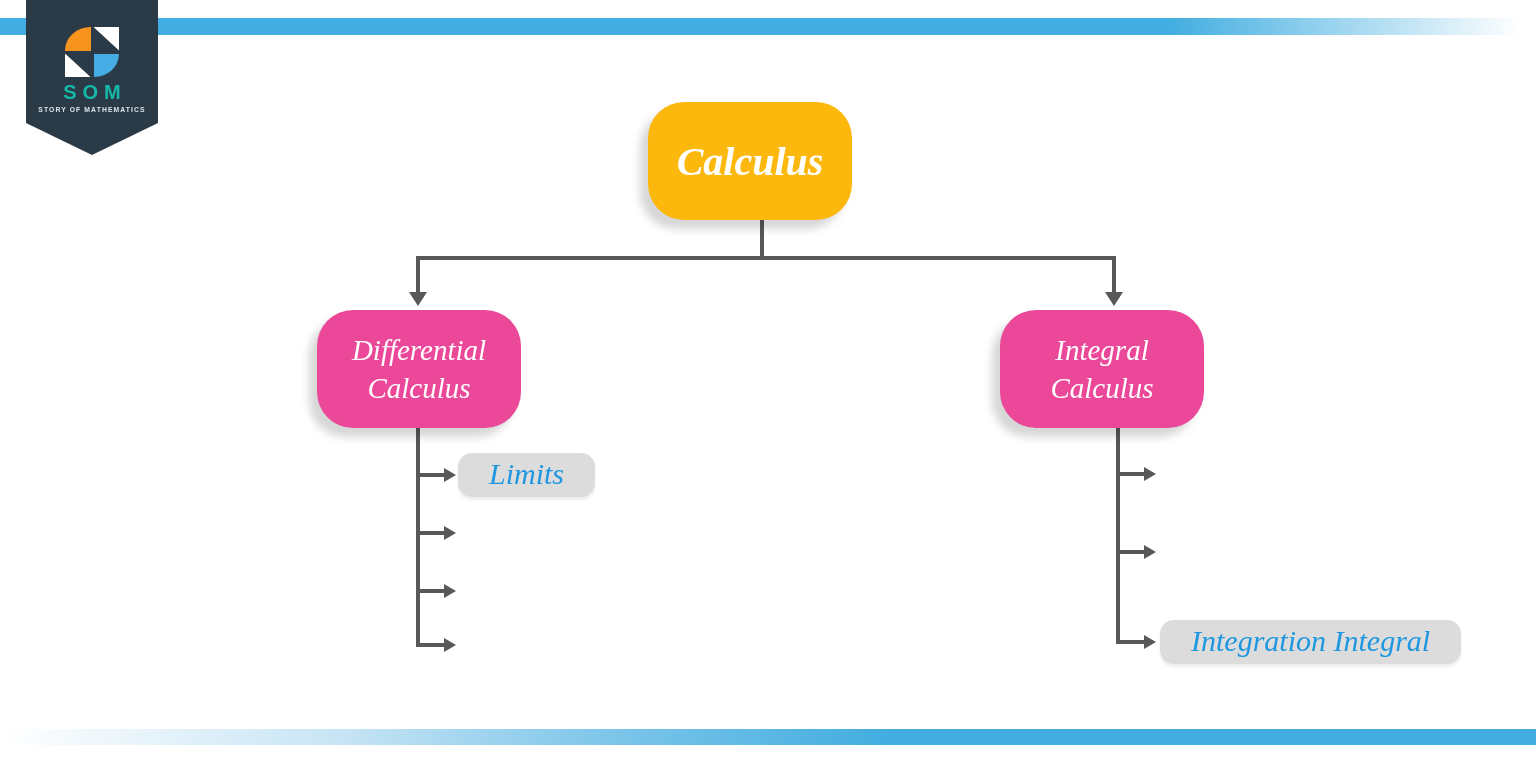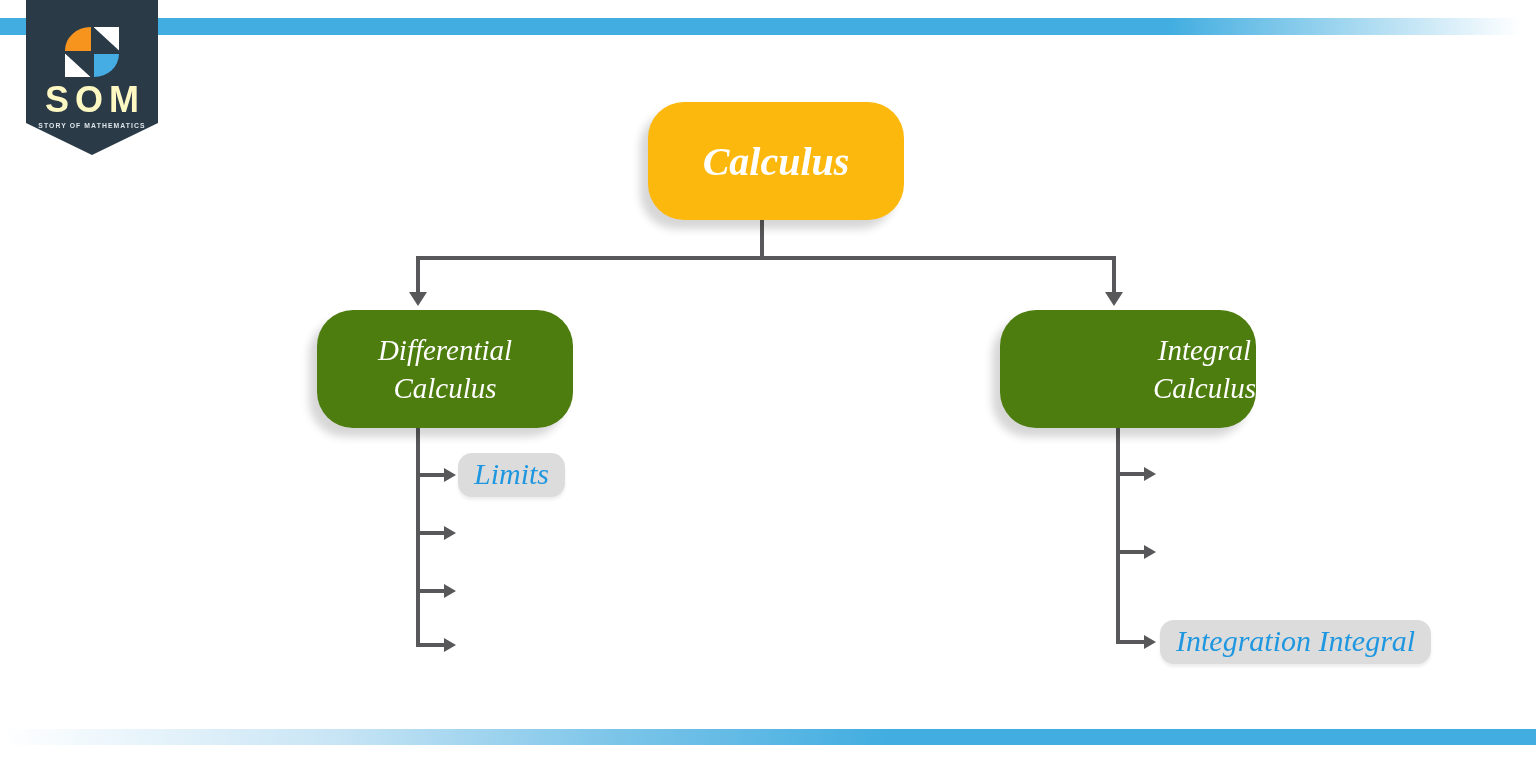--- a/index.html
+++ b/index.html
@@ -51,23 +51,23 @@
     grid-template-columns: 1fr 1fr;
     grid-template-rows: 1fr 1fr;
     gap: 3px;
   }
   .pw-tl { background: #F7941E; border-radius: 100% 0 0 0; }
   .pw-tr { background: #ffffff; clip-path: polygon(0 0, 100% 0, 100% 100%); }
   .pw-bl { background: #ffffff; clip-path: polygon(0 0, 100% 100%, 0 100%); }
   .pw-br { background: #45ACE4; border-radius: 0 0 100% 0; }
   .logo-acronym {
     margin-top: 5px;
-    color: #fef9c3;
+    color: #14b8a6;
     font-weight: bold;
-    font-size: 36px;
+    font-size: 20px;
     letter-spacing: 6px;
     text-indent: 6px;
     line-height: 1;
   }
   .logo-tagline {
     margin-top: 4px;
     color: #dde4e9;
     font-size: 6.8px;
     letter-spacing: 1.1px;
     font-weight: bold;
@@ -86,51 +86,51 @@
     position: absolute;
     width: 0; height: 0;
     border-top: 7px solid transparent;
     border-bottom: 7px solid transparent;
     border-left: 12px solid #58585A;
   }
 
   
   .node {
     position: absolute;
-    width: 256px; height: 118px;
+    width: 204px; height: 118px;
     border-radius: 36px;
     display: flex;
     align-items: center;
     justify-content: center;
     text-align: center;
     color: #ffffff;
     font-style: italic;
     box-shadow: -8px 9px 9px rgba(0,0,0,0.16);
   }
   .node-root {
     left: 648px; top: 102px;
     background: #FDB80D;
     font-weight: bold;
     font-size: 40px;
   }
   .node-branch {
-    background: #4d7c0f;
+    background: #ec4899;
     font-size: 29px;
     line-height: 1.32;
   }
   .node-branch .node-label { white-space: pre-line; }
   .node-branch-left  { left: 317px;  top: 310px; }
-  .node-branch-right { left: 1000px; top: 310px; justify-content: flex-end; }
+  .node-branch-right { left: 1000px; top: 310px; }
 
   
   .pill {
     position: absolute;
     background: #DCDCDC;
     border-radius: 14px;
-    padding: 2px 16px 4px;
+    padding: 2px 31px 4px;
     font-style: italic;
     font-size: 30px;
     line-height: 1.26;
     color: #1F97E0;
     white-space: nowrap;
     box-shadow: 0 3px 3px rgba(0,0,0,0.07);
   }
   .pill-left  { left: 458px; }
   .pill-right { left: 1160px; }
 </style>

